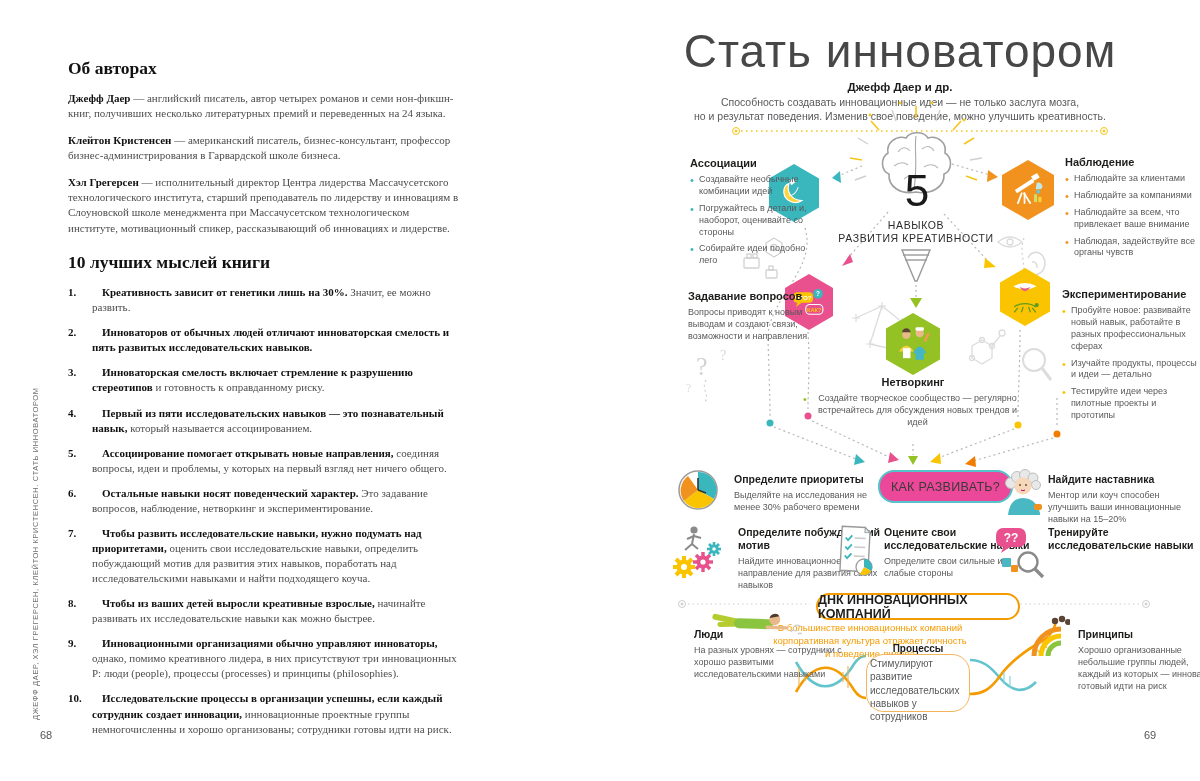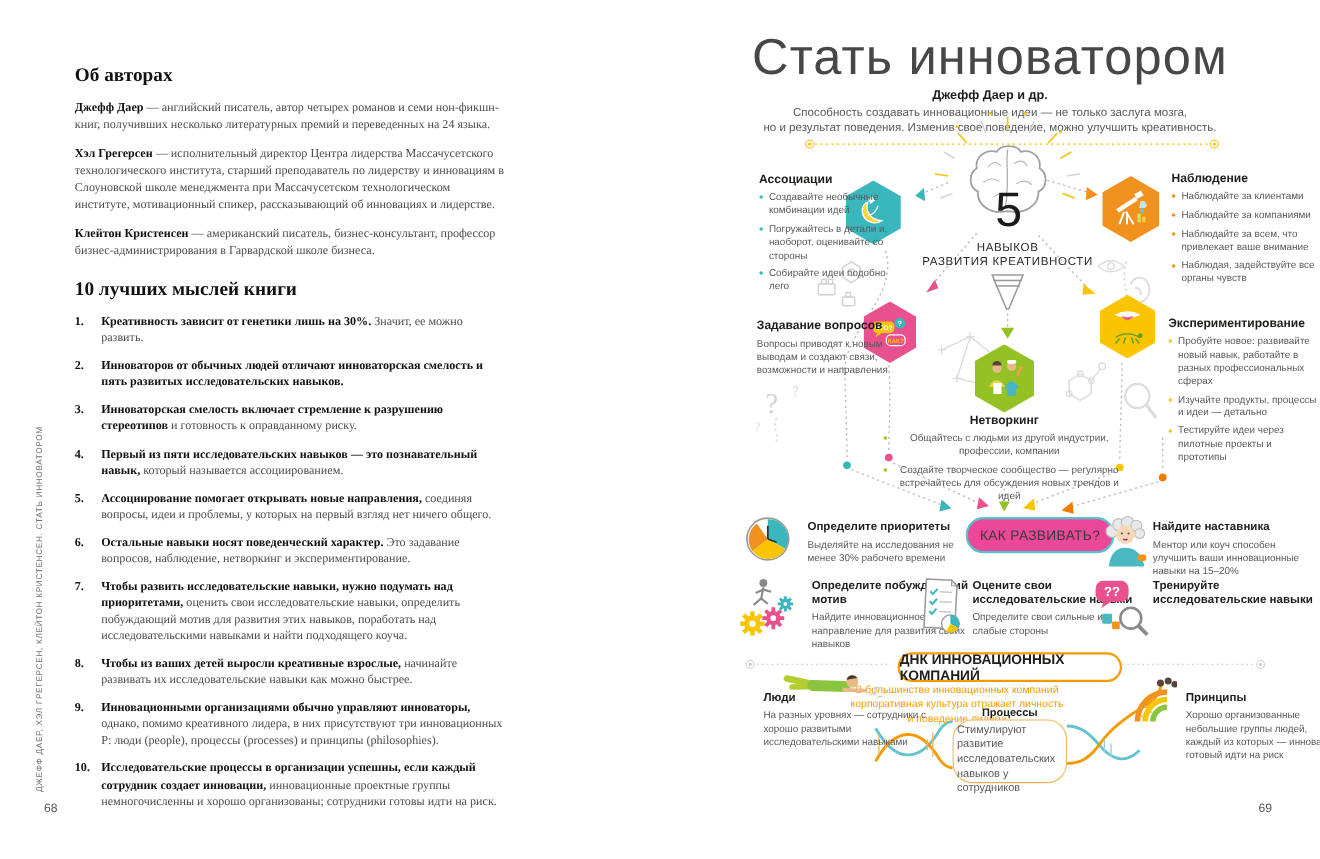--- a/index.html
+++ b/index.html
@@ -8,21 +8,21 @@
   .abs{position:absolute;}
 
   
   #left-col{left:68px;top:58px;width:392px;font-family:"Liberation Serif",serif;color:#4d4d4d;}
   .lp-h{font-family:"Liberation Serif",serif;font-weight:bold;font-size:17.5px;color:#111;margin:0 0 12px 0;}
   .author-p{font-size:11px;line-height:1.4;margin:0 0 11px 0;}
   .author-p b{color:#111;}
   #thoughts-h{margin-top:16px;}
   .thought{display:flex;font-size:11px;line-height:1.37;margin-bottom:10px;}
   .thought .num{flex:none;width:24px;font-weight:bold;color:#111;}
-  .thought b{color:#111;}
+  .thought b{color:#111;margin-left:10px;}
   #spine-text{left:31px;top:388px;height:332px;writing-mode:vertical-rl;transform:rotate(180deg);
       font-size:7.5px;letter-spacing:.6px;color:#6f6f6f;white-space:nowrap;font-family:"Liberation Sans",sans-serif;}
   .pagenum{font-size:11px;color:#555;}
 
   
   #right-page{left:600px;top:0;width:600px;height:781px;}
   #big-title{left:0;top:24px;width:640px;text-align:center;font-size:46px;font-weight:100;
       color:#474747;letter-spacing:1px;}
   #byline{left:0;top:81px;width:640px;text-align:center;font-size:11.5px;font-weight:bold;color:#1d1d1b;}
   .subtitle{left:0;width:640px;text-align:center;font-size:10.5px;color:#58595b;line-height:1.3;}
@@ -59,22 +59,22 @@
 <body>
 
 <div id="page">
 
   <div class="abs" id="spine-text">ДЖЕФФ ДАЕР, ХЭЛ ГРЕГЕРСЕН, КЛЕЙТОН КРИСТЕНСЕН. СТАТЬ ИННОВАТОРОМ</div>
 
   <div class="abs" id="left-col">
     <h1 class="lp-h">Об авторах</h1>
 
     <p class="author-p"><b>Джефф Даер</b><span> — английский писатель, автор четырех романов и семи нон-фикшн-книг, получивших несколько литературных премий и переведенных на 24 языка.</span></p>
+    <p class="author-p"><b>Клейтон Кристенсен</b><span> — американский писатель, бизнес-консультант, профессор бизнес-администрирования в Гарвардской школе бизнеса.</span></p>
     <p class="author-p"><b>Хэл Грегерсен</b><span> — исполнительный директор Центра лидерства Массачусетского технологического института, старший преподаватель по лидерству и инновациям в Слоуновской школе менеджмента при Массачусетском технологическом институте, мотивационный спикер, рассказывающий об инновациях и лидерстве.</span></p>
-    <p class="author-p"><b>Клейтон Кристенсен</b><span> — американский писатель, бизнес-консультант, профессор бизнес-администрирования в Гарвардской школе бизнеса.</span></p>
 
     <h1 class="lp-h" id="thoughts-h">10 лучших мыслей книги</h1>
 
     <div class="thought">
         <span class="num">1.</span>
         <span><b>Креативность зависит от генетики лишь на 30%.</b><span> Значит, ее можно развить.</span></span>
       </div>
     <div class="thought">
         <span class="num">2.</span>
         <span><b>Инноваторов от обычных людей отличают инноваторская смелость и пять развитых исследовательских навыков.</b><span></span></span>
@@ -378,21 +378,20 @@
       <ul class="bullets">
         <li>Пробуйте новое: развивайте новый навык, работайте в разных профессиональных сферах</li>
         <li>Изучайте продукты, процессы и идеи — детально</li>
         <li>Тестируйте идеи через пилотные проекты и прототипы</li>
       </ul>
     </div>
 
     <div class="abs" style="left:203px;top:376px;width:220px;text-align:center;--bc:#94c123;">
       <div class="skill-title">Нетворкинг</div>
       <ul class="bullets centered">
-        <li>Общайтесь с людьми из другой индустрии, профессии, компании</li>
         <li>Создайте творческое сообщество — регулярно встречайтесь для обсуждения новых трендов и идей</li>
       </ul>
     </div>
 
     <div class="abs" id="center-num">5</div>
     <div class="abs center-lab" style="top:219px;">НАВЫКОВ</div>
     <div class="abs center-lab" style="top:232px;">РАЗВИТИЯ КРЕАТИВНОСТИ</div>
 
     <div class="abs" id="how-box">КАК РАЗВИВАТЬ?</div>
 

